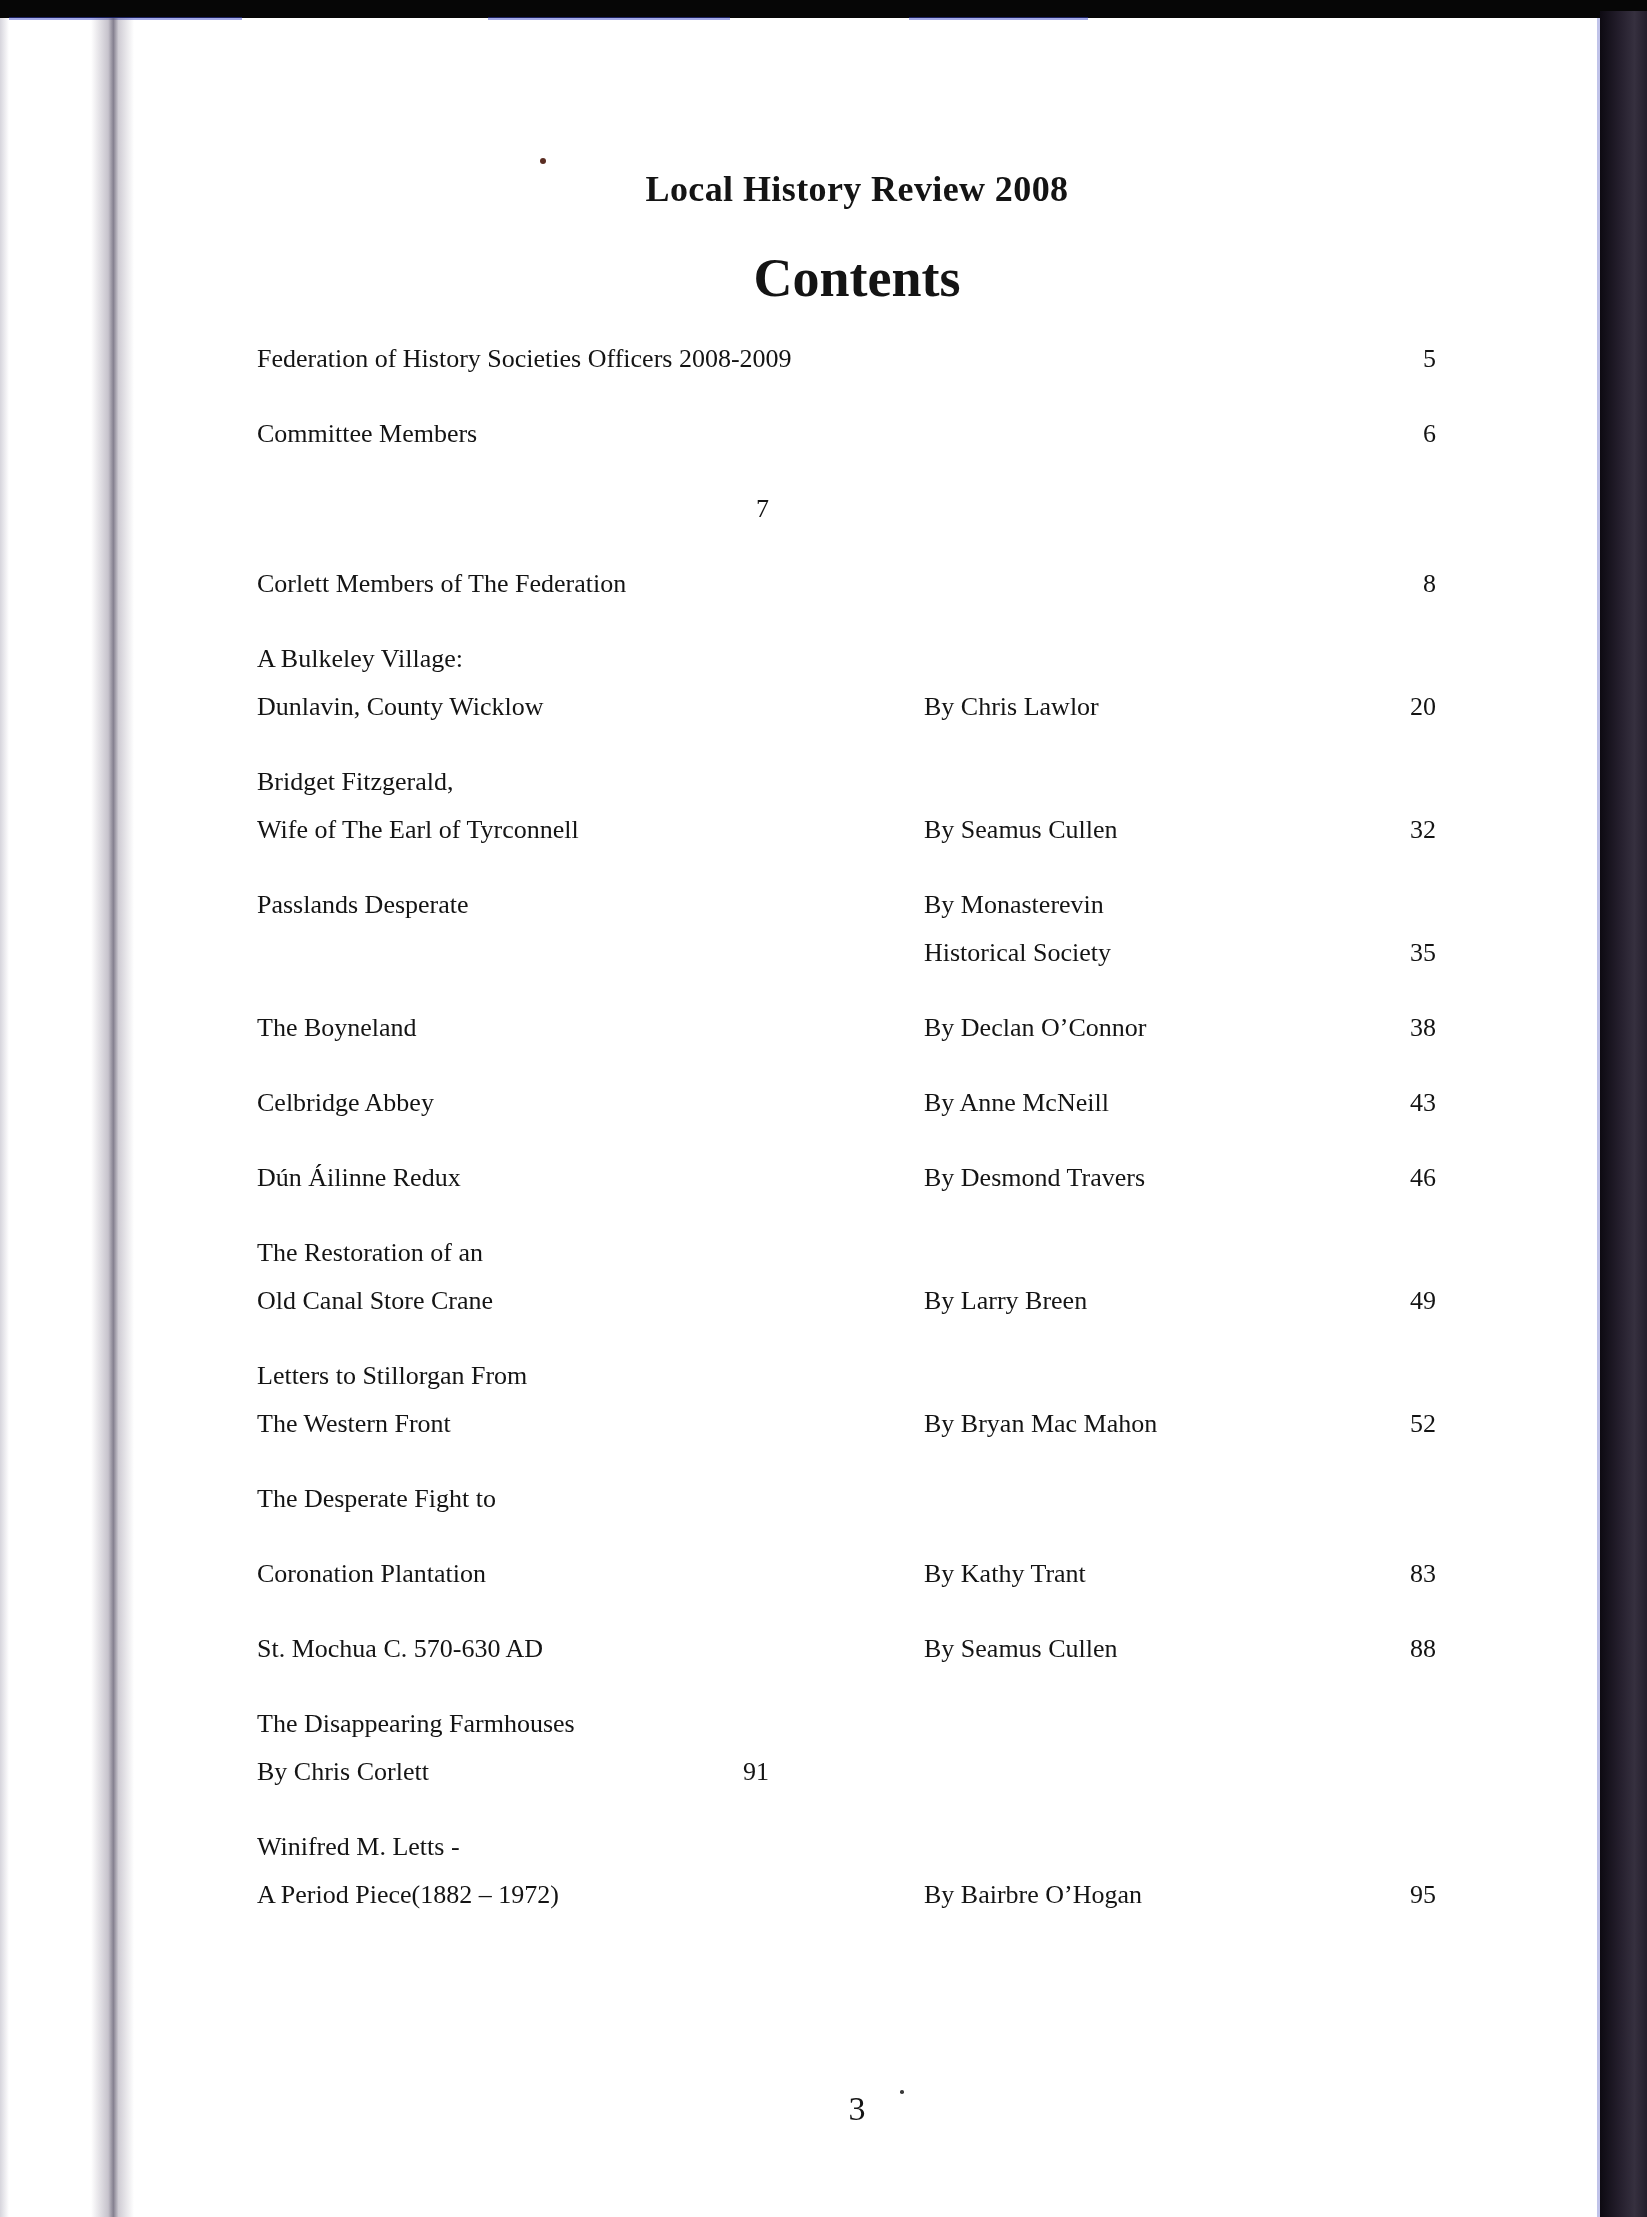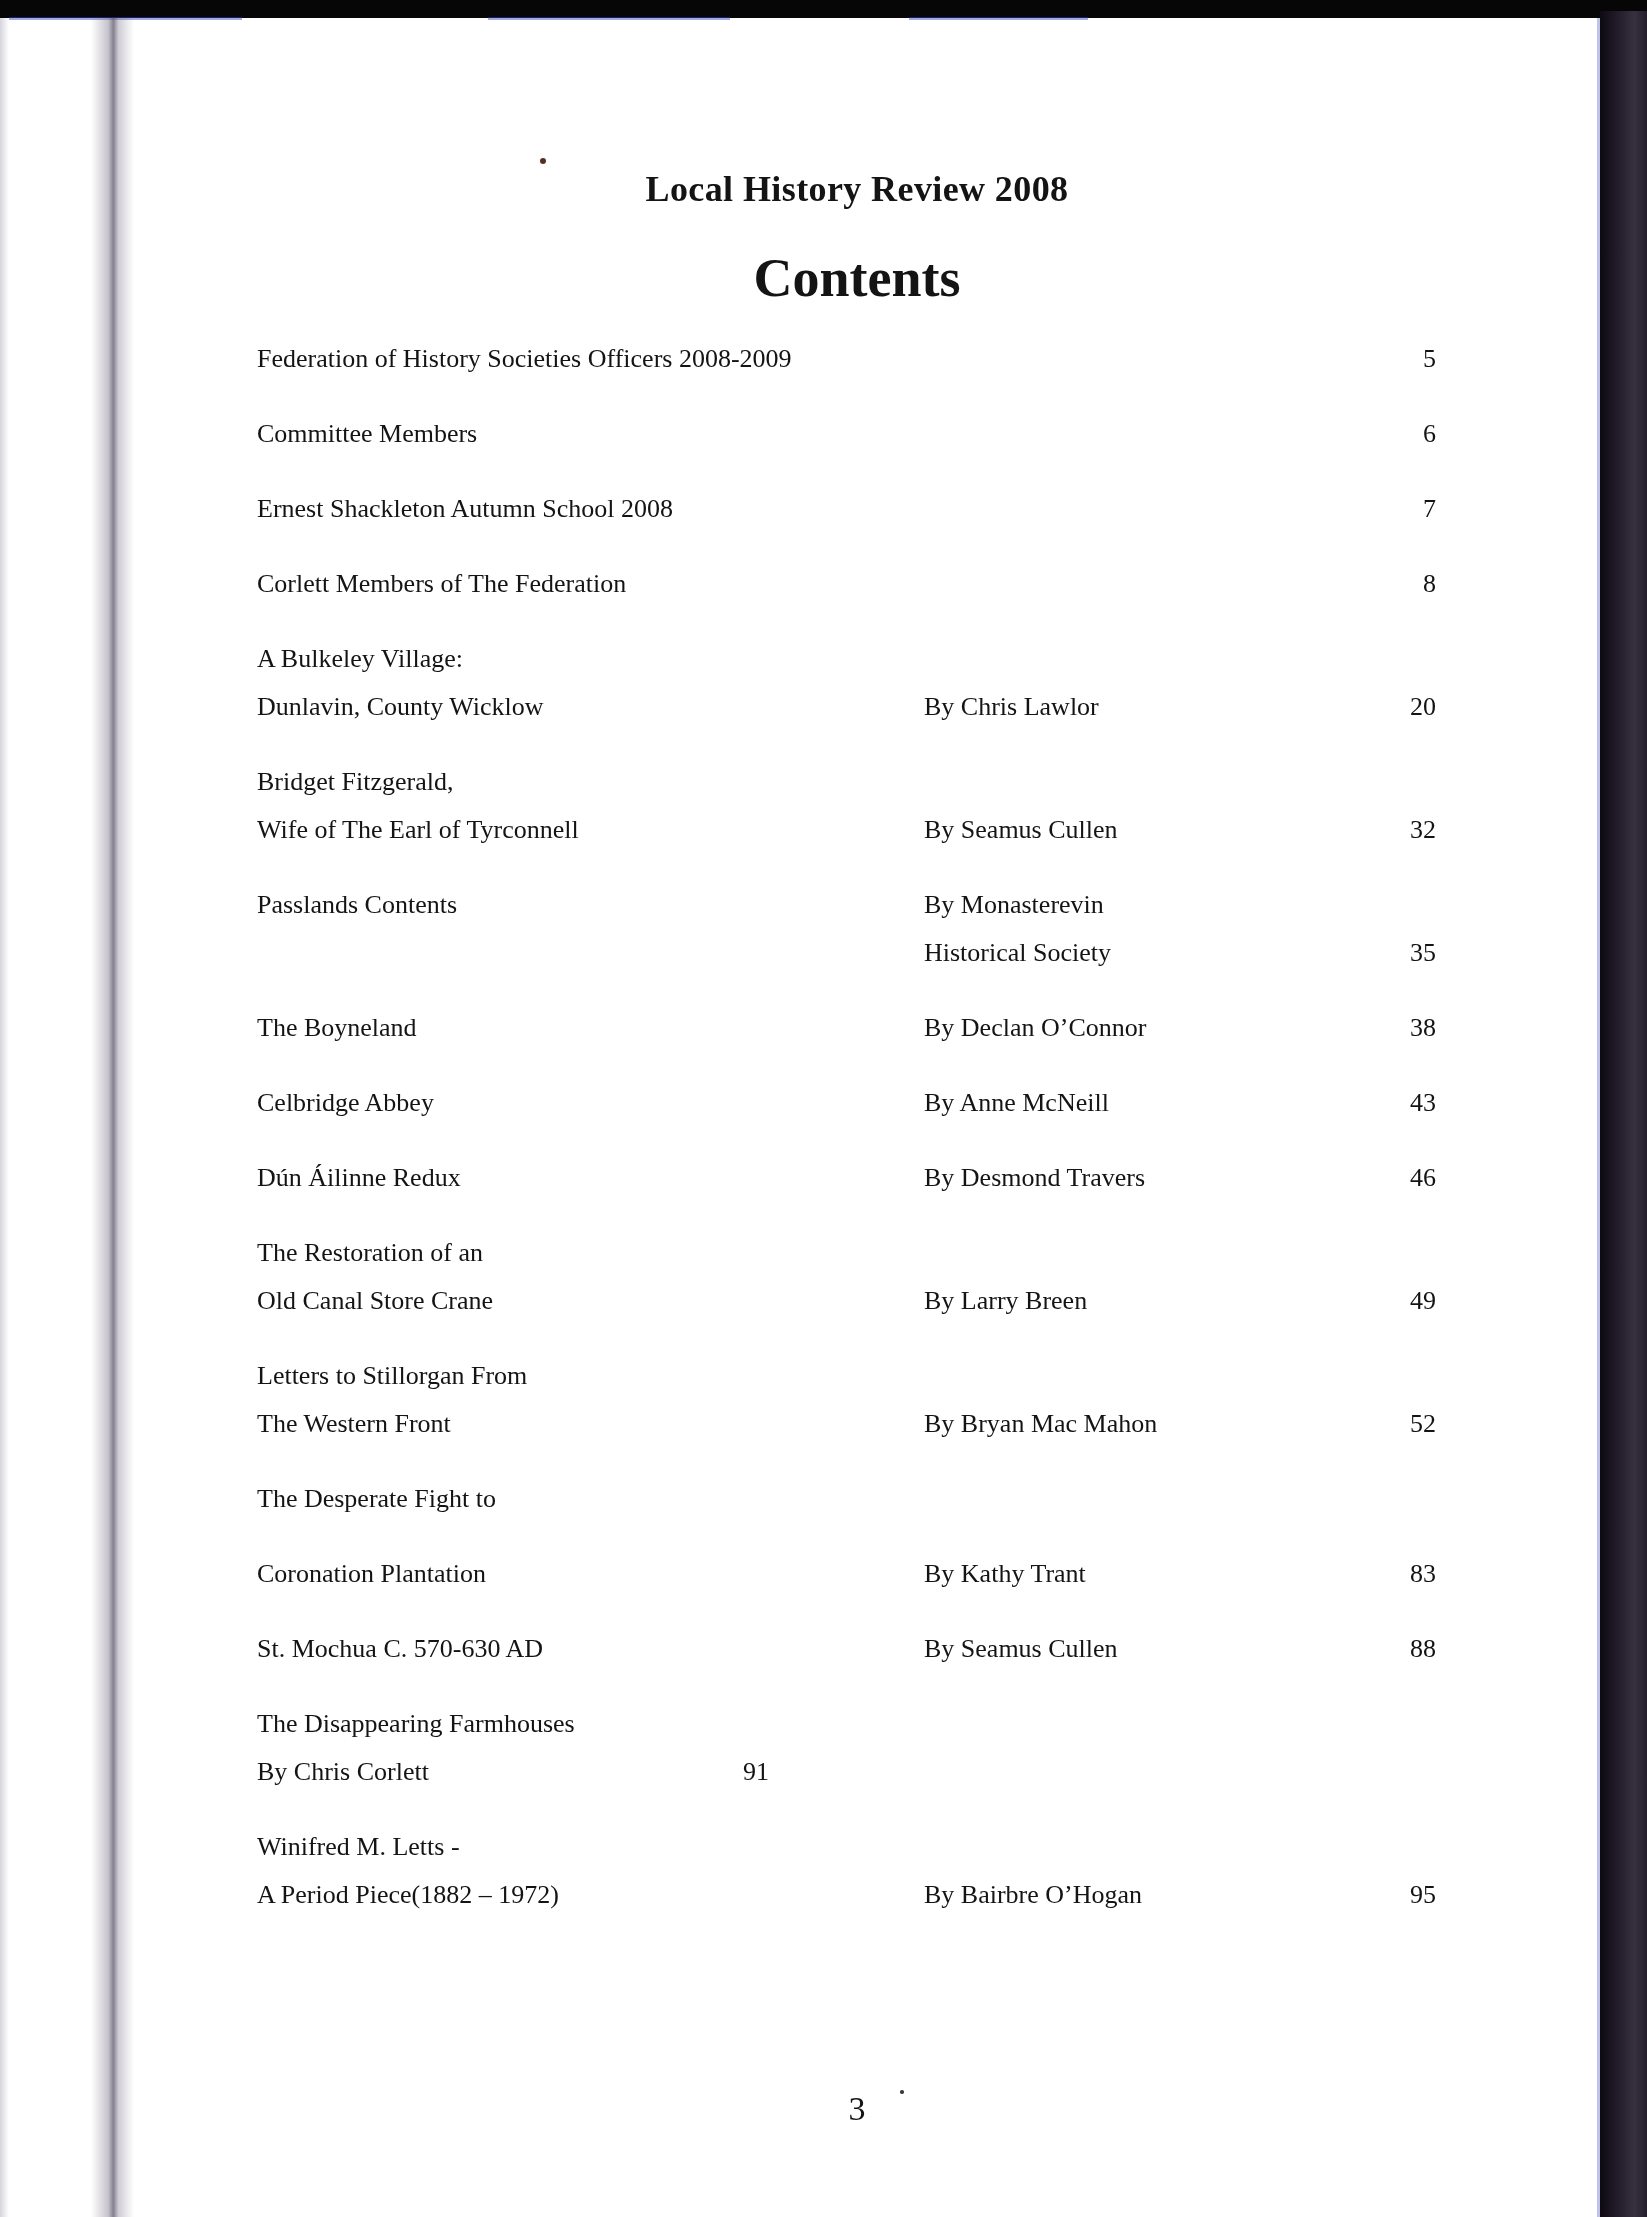--- a/index.html
+++ b/index.html
@@ -110,21 +110,20 @@
       </div>
       <div class="toc-entry">
         <div class="toc-line">
           <span class="cell toc-title">Committee Members</span>
           <span class="cell toc-author"></span>
           <span class="cell toc-page">6</span>
         </div>
       </div>
       <div class="toc-entry">
         <div class="toc-line">
-          <span class="cell toc-title">Ernest Shackleton Autumn School 2008</span>
           <span class="cell toc-author"></span>
           <span class="cell toc-page">7</span>
         </div>
       </div>
       <div class="toc-entry">
         <div class="toc-line">
           <span class="cell toc-title">Corlett Members of The Federation</span>
           <span class="cell toc-author"></span>
           <span class="cell toc-page">8</span>
         </div>
@@ -148,21 +147,21 @@
           <span class="cell toc-page"></span>
         </div>
         <div class="toc-line">
           <span class="cell toc-title">Wife of The Earl of Tyrconnell</span>
           <span class="cell toc-author">By Seamus Cullen</span>
           <span class="cell toc-page">32</span>
         </div>
       </div>
       <div class="toc-entry">
         <div class="toc-line">
-          <span class="cell toc-title">Passlands Contents</span>
+          <span class="cell toc-title">Passlands Desperate</span>
           <span class="cell toc-author">By Monasterevin</span>
           <span class="cell toc-page"></span>
         </div>
         <div class="toc-line">
           <span class="cell toc-title"></span>
           <span class="cell toc-author">Historical Society</span>
           <span class="cell toc-page">35</span>
         </div>
       </div>
       <div class="toc-entry">

